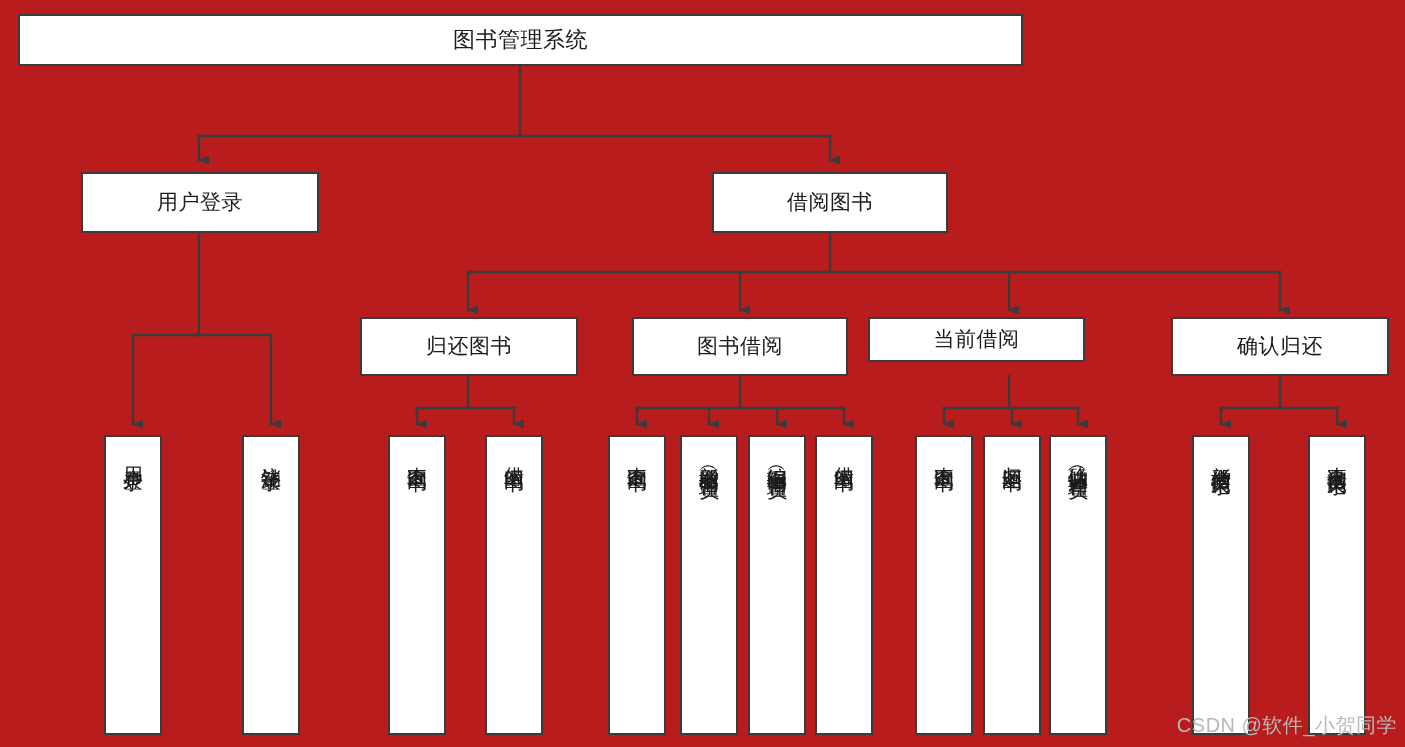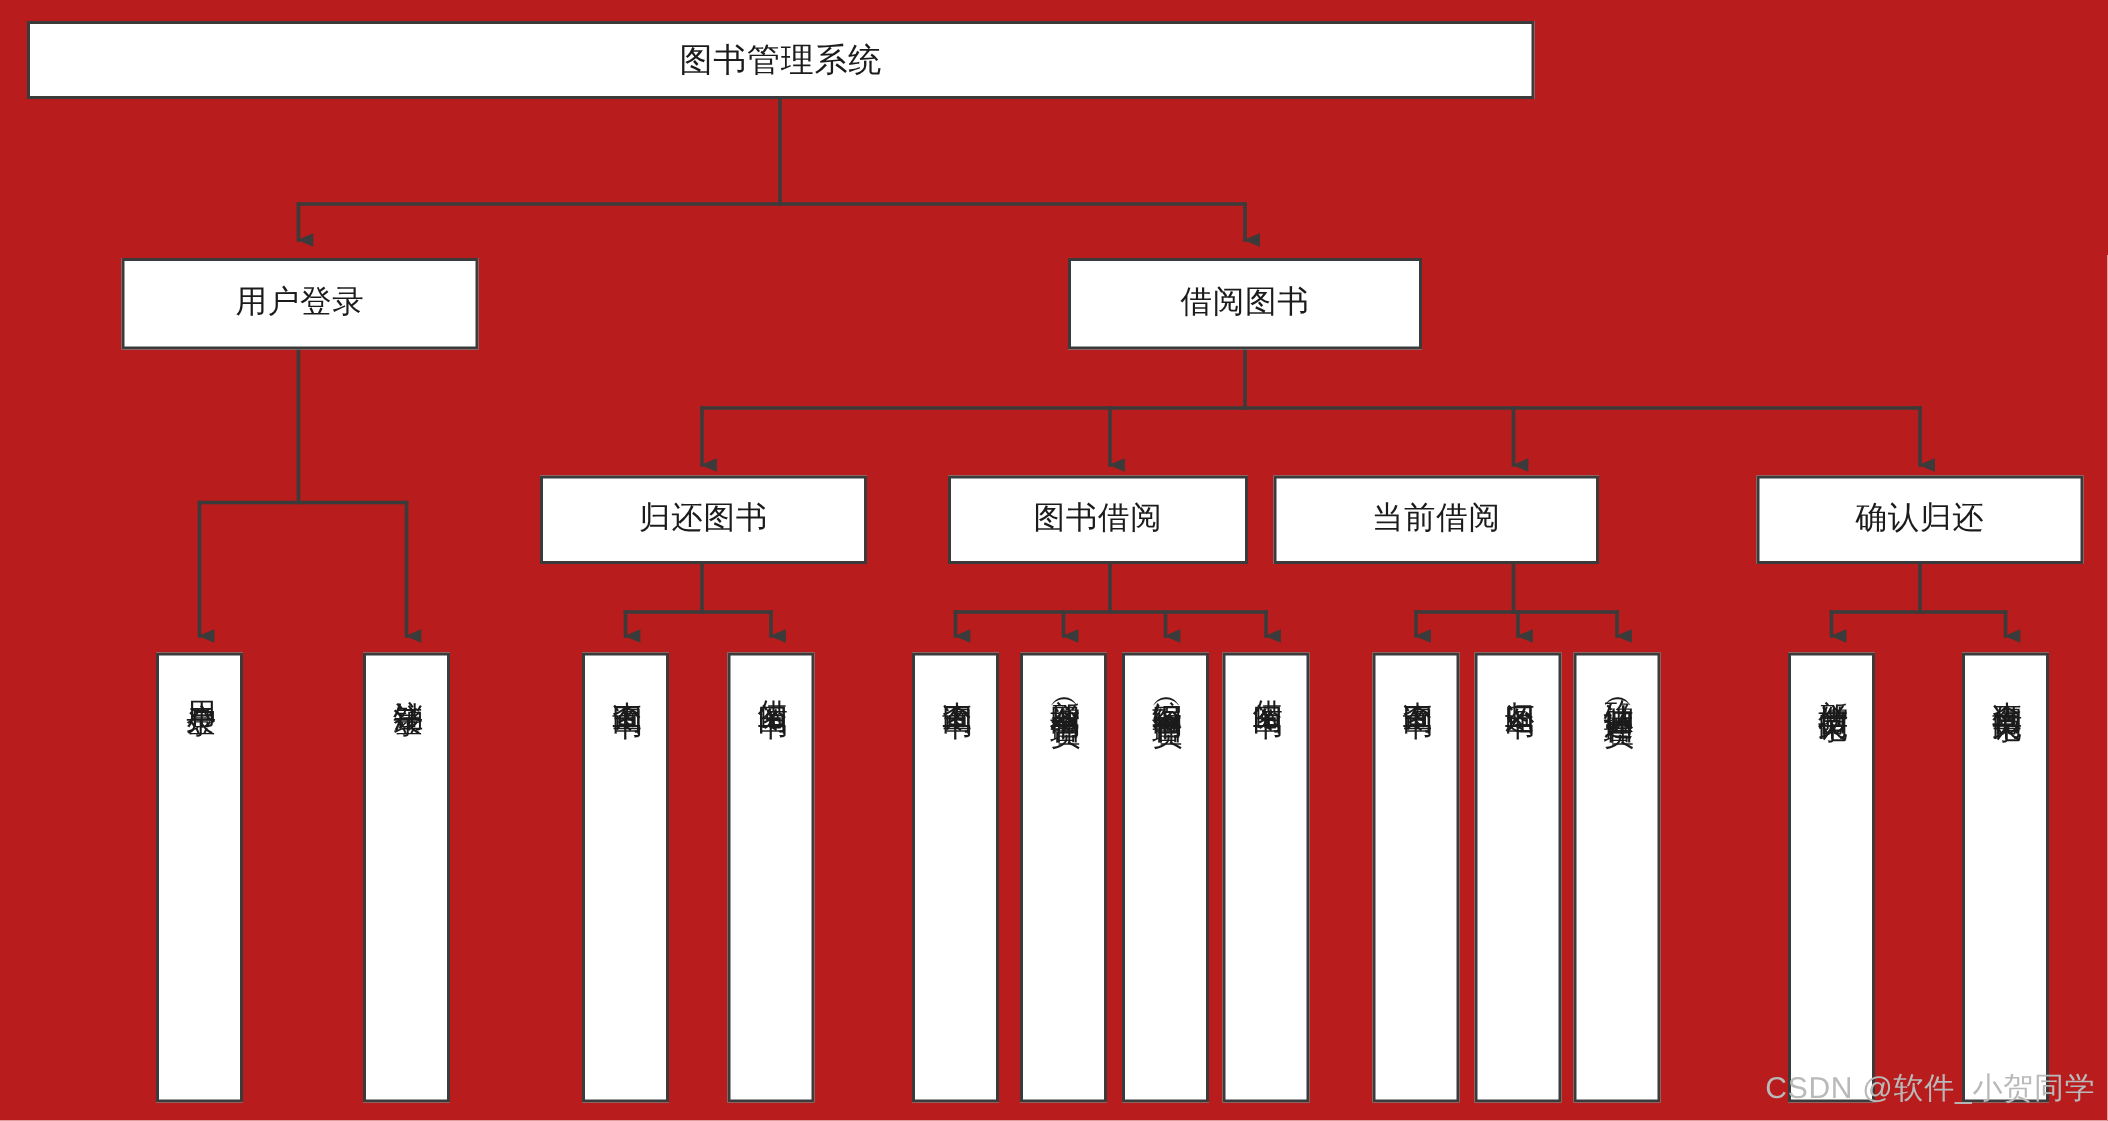--- a/index.html
+++ b/index.html
@@ -133,25 +133,25 @@
   </div>
 
   <div class="node h-node" style="left:712px; top:172px; width:236px; height:61px;">
     <span class="lbl">借阅图书</span>
   </div>
 
   <div class="node h-node" style="left:360px; top:317px; width:218px; height:59px;">
     <span class="lbl">归还图书</span>
   </div>
 
-  <div class="node h-node" style="left:632px; top:317px; width:200px; height:59px;">
+  <div class="node h-node" style="left:632px; top:317px; width:216px; height:59px;">
     <span class="lbl">图书借阅</span>
   </div>
 
-  <div class="node h-node" style="left:849px; top:317px; width:217px; height:59px;">
+  <div class="node h-node" style="left:868px; top:317px; width:217px; height:45px;">
     <span class="lbl">当前借阅</span>
   </div>
 
   <div class="node h-node" style="left:1171px; top:317px; width:218px; height:59px;">
     <span class="lbl">确认归还</span>
   </div>
 
   <div class="node v-node" style="left:104px; top:435px; width:58px; height:300px;">
     <span class="lbl">用户登录</span>
   </div>

